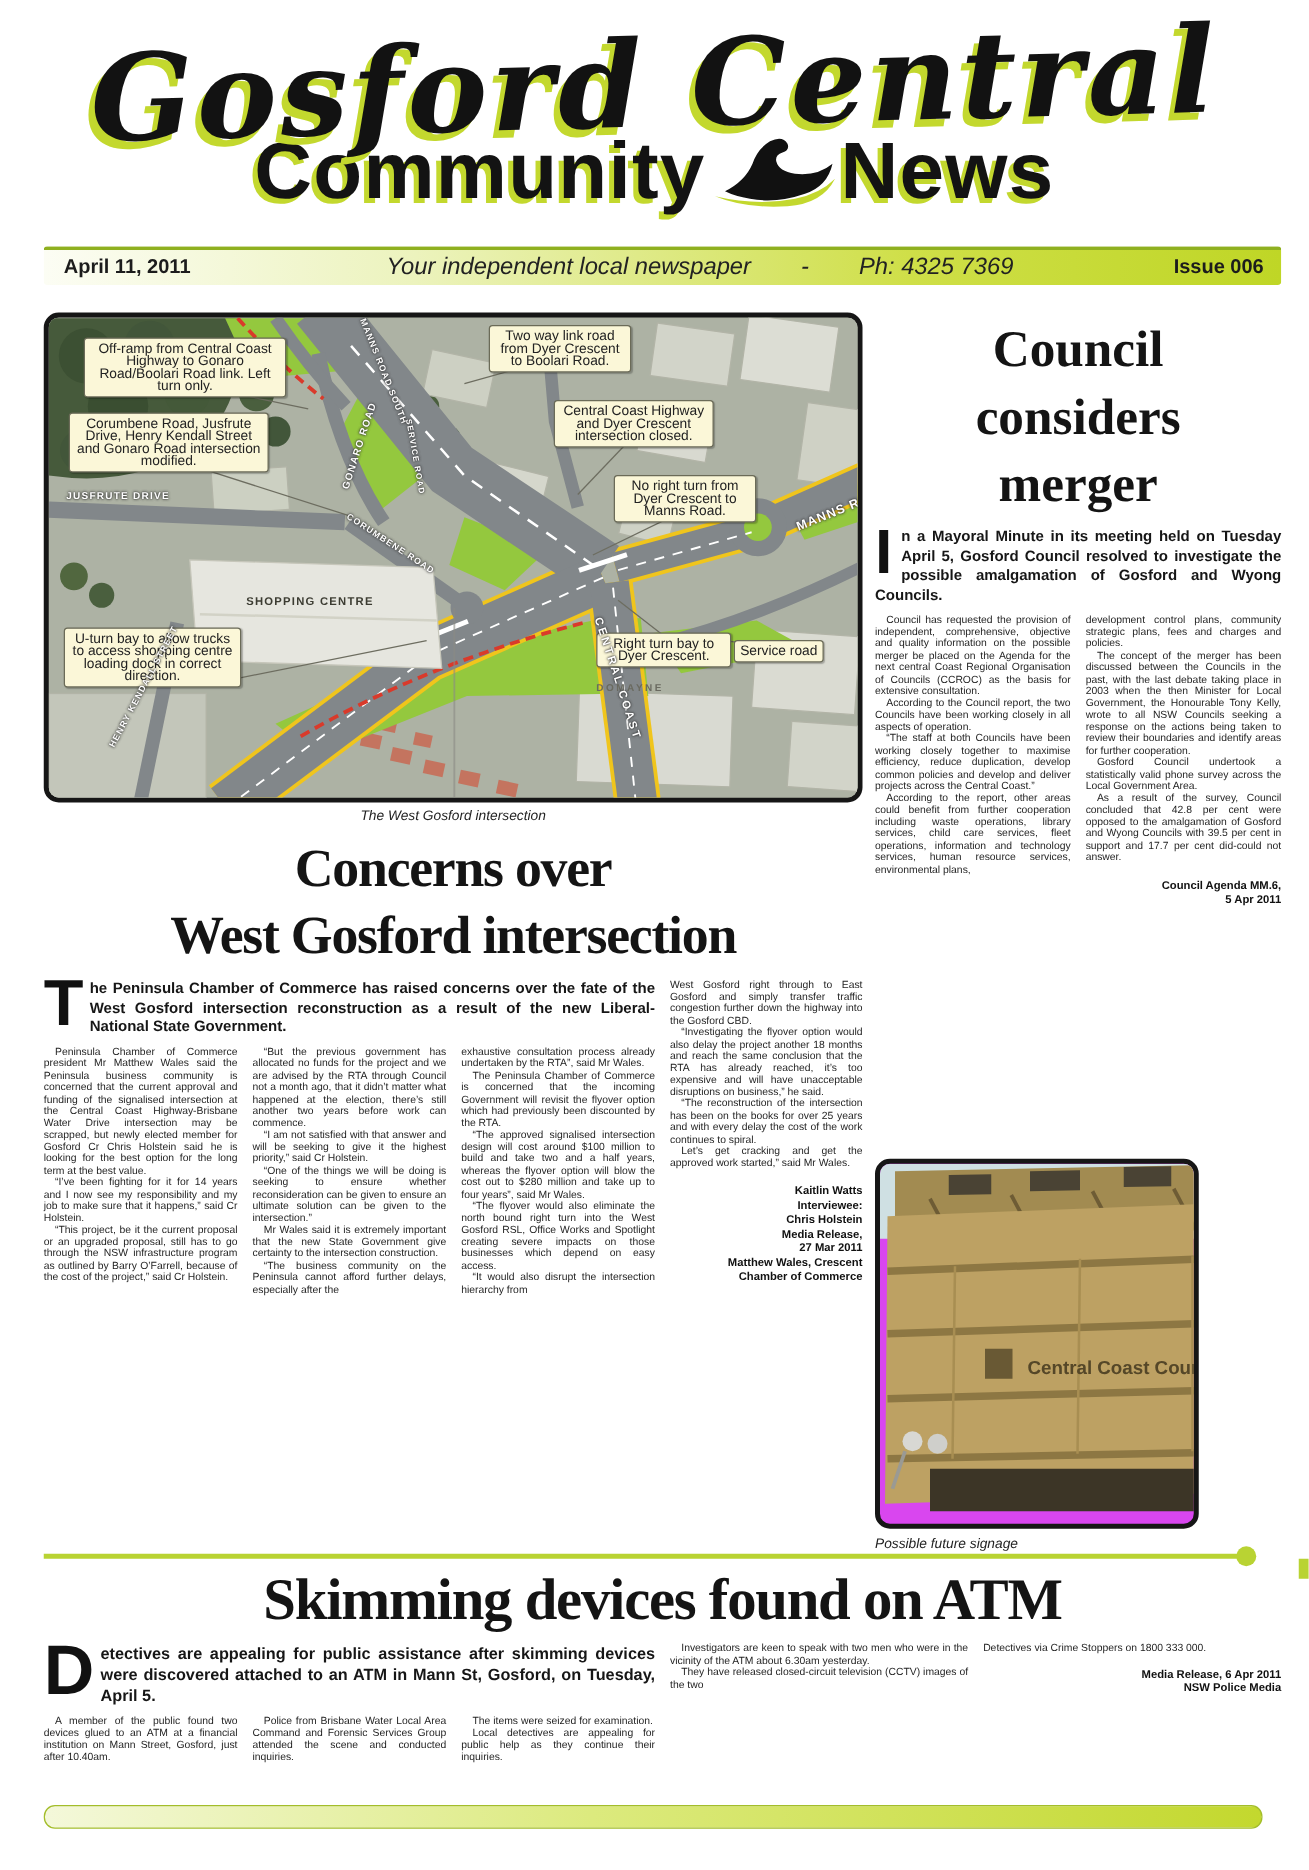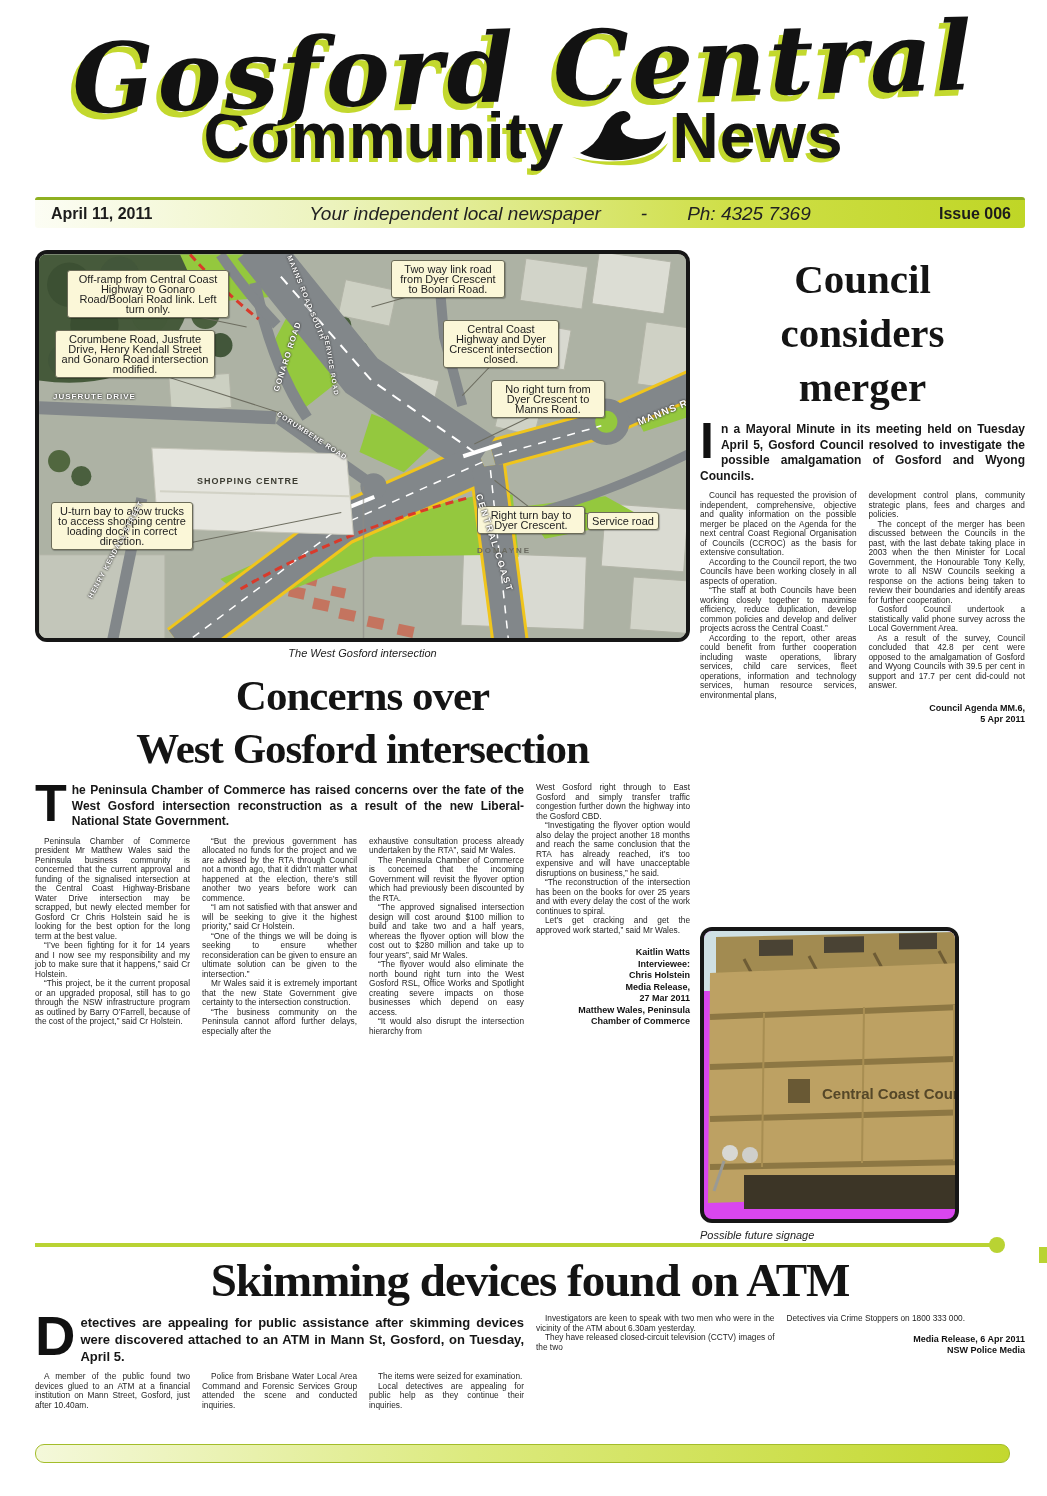--- a/index.html
+++ b/index.html
@@ -228,21 +228,21 @@
         <line x1="506" y1="152" x2="432" y2="188"></line>
         <line x1="488" y1="252" x2="452" y2="224"></line>
         <line x1="584" y1="262" x2="520" y2="254"></line>
       </g>
     </svg>
 
     <div class="callout" style="left:28px; top:16px; width:162px;">Off-ramp from Central Coast Highway to Gonaro Road/Boolari Road link. Left turn only.</div>
     <div class="callout" style="left:16px; top:76px; width:160px;">Corumbene Road, Jusfrute Drive, Henry Kendall Street and Gonaro Road intersection modified.</div>
     <div class="callout" style="left:12px; top:248px; width:142px;">U-turn bay to allow trucks to access shopping centre loading dock in correct direction.</div>
     <div class="callout" style="left:352px; top:6px; width:114px;">Two way link road from Dyer Crescent to Boolari Road.</div>
-    <div class="callout" style="left:404px; top:66px; width:116px;">Central Coast Highway and Dyer Crescent intersection closed.</div>
+    <div class="callout" style="left:404px; top:66px; width:128px;">Central Coast Highway and Dyer Crescent intersection closed.</div>
     <div class="callout" style="left:452px; top:126px; width:114px;">No right turn from Dyer Crescent to Manns Road.</div>
     <div class="callout" style="left:438px; top:252px; width:108px;">Right turn bay to Dyer Crescent.</div>
     <div class="callout" style="left:548px; top:258px; width:72px;">Service road</div>
 
     <div class="roadlabel" style="left:14px; top:138px;">JUSFRUTE DRIVE</div>
     <div class="roadlabel" style="left:212px; top:98px; transform:rotate(-72deg);">GONARO ROAD</div>
     <div class="roadlabel" style="left:232px; top:178px; transform:rotate(33deg); font-size:7px;">CORUMBENE ROAD</div>
     <div class="roadlabel" style="left:22px; top:292px; transform:rotate(-62deg); font-size:7px;">HENRY KENDALL STREET</div>
     <div class="roadlabel dark" style="left:154px; top:222px; width:110px; white-space:normal; text-align:center; font-size:9px; letter-spacing:1px;">SHOPPING CENTRE</div>
     <div class="roadlabel dark" style="left:438px; top:292px; color:#6a6a60; font-size:8px; letter-spacing:2px;">DOMAYNE</div>
@@ -289,21 +289,21 @@
       <p class="cont">West Gosford right through to East Gosford and simply transfer traffic congestion further down the highway into the Gosford CBD.</p>
       <p>“Investigating the flyover option would also delay the project another 18 months and reach the same conclusion that the RTA has already reached, it’s too expensive and will have unacceptable disruptions on business,” he said.</p>
       <p>“The reconstruction of the intersection has been on the books for over 25 years and with every delay the cost of the work continues to spiral.</p>
       <p>Let’s get cracking and get the approved work started,” said Mr Wales.</p>
       <div class="byline">
         <div>Kaitlin Watts</div>
         <div>Interviewee:</div>
         <div>Chris Holstein</div>
         <div>Media Release,</div>
         <div>27 Mar 2011</div>
-        <div>Matthew Wales, Peninsula</div>
+        <div>Matthew Wales, Crescent</div>
         <div>Chamber of Commerce</div>
       </div>
     </div>
   </div>
 </div>
 
 <div class="right-block">
   <div class="headline-serif council-headline">
     <div>Council</div>
     <div>considers</div>

